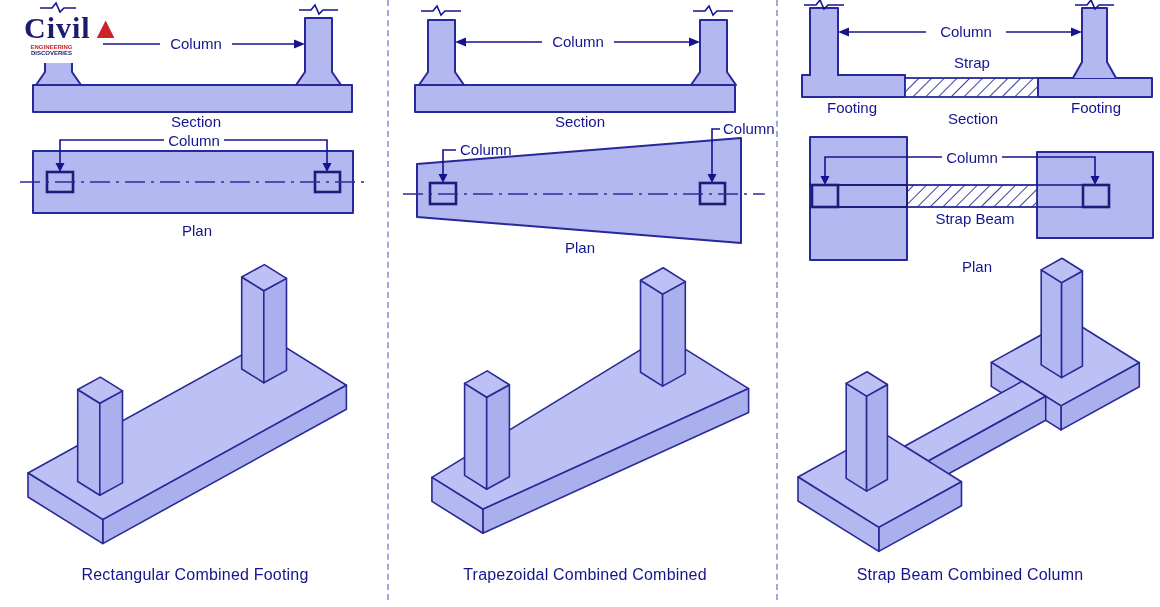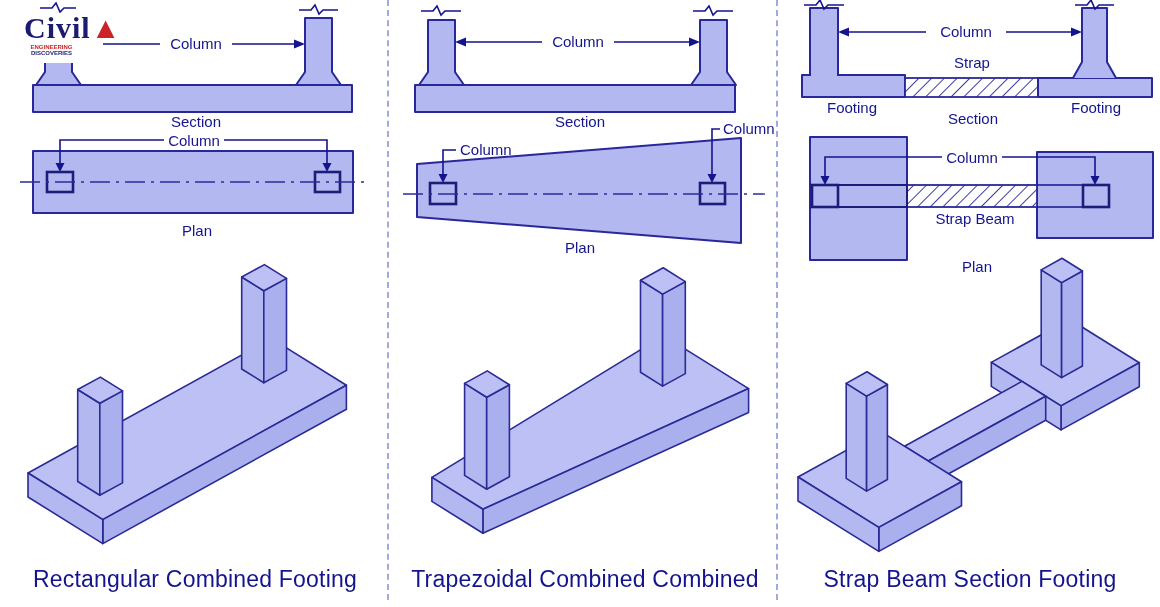--- a/index.html
+++ b/index.html
@@ -11,21 +11,21 @@
   svg .thin{stroke:#14148f;stroke-width:1.6;fill:none;}
   svg .cline{stroke:#2b2b9c;stroke-width:1.3;fill:none;}
   svg .arrow{fill:#14148f;stroke:none;}
   svg .boxthick{fill:#b3b8f0;stroke:#1c1c7a;stroke-width:2.6;}
   svg .hatchline{stroke:#28289a;stroke-width:1.8;}
   svg .isoTop{fill:#bcc0f4;stroke:#2a2a96;stroke-width:1.6;stroke-linejoin:round;}
   svg .isoFront{fill:#aab0ee;stroke:#2a2a96;stroke-width:1.6;stroke-linejoin:round;}
   svg .isoLeft{fill:#b3b8f0;stroke:#2a2a96;stroke-width:1.6;stroke-linejoin:round;}
   .divider{position:absolute;top:0;height:600px;width:0;border-left:2px dashed #a3a9dd;}
   .caption{position:absolute;top:566px;text-align:center;color:#14148f;
-           font-size:23px;font-weight:500;letter-spacing:.2px;}
+           font-size:16px;font-weight:500;letter-spacing:.2px;}
   .logo{position:absolute;left:0;top:13px;width:103px;height:50px;background:#ffffff;
         text-align:center;line-height:1;z-index:5;}
   .logo .word{font-size:30px;font-weight:bold;color:#1b1b6f;
               font-family:"Liberation Serif",serif;letter-spacing:1px;margin-left:24px;}
   .logo .word .red{color:#cc2229;}
   .logo .sub1{font-size:6px;color:#cc2229;font-weight:bold;margin-top:1px;}
   .logo .sub2{font-size:6px;color:#1b1b6f;font-weight:bold;}
 </style>
 </head>
 <body>
@@ -166,13 +166,13 @@
 <div class="divider" style="left:776px"></div>
 
 <div class="logo">
   <div class="word"><span>Civil</span><span class="red">▲</span></div>
   <div class="sub1">ENGINEERING</div>
   <div class="sub2">DISCOVERIES</div>
 </div>
 
 <div class="caption" style="left:0;width:390px">Rectangular Combined Footing</div>
 <div class="caption" style="left:390px;width:390px">Trapezoidal Combined Combined</div>
-<div class="caption" style="left:780px;width:380px">Strap Beam Section Footing</div>
+<div class="caption" style="left:780px;width:380px">Strap Beam Combined Column</div>
 
 </body></html>

